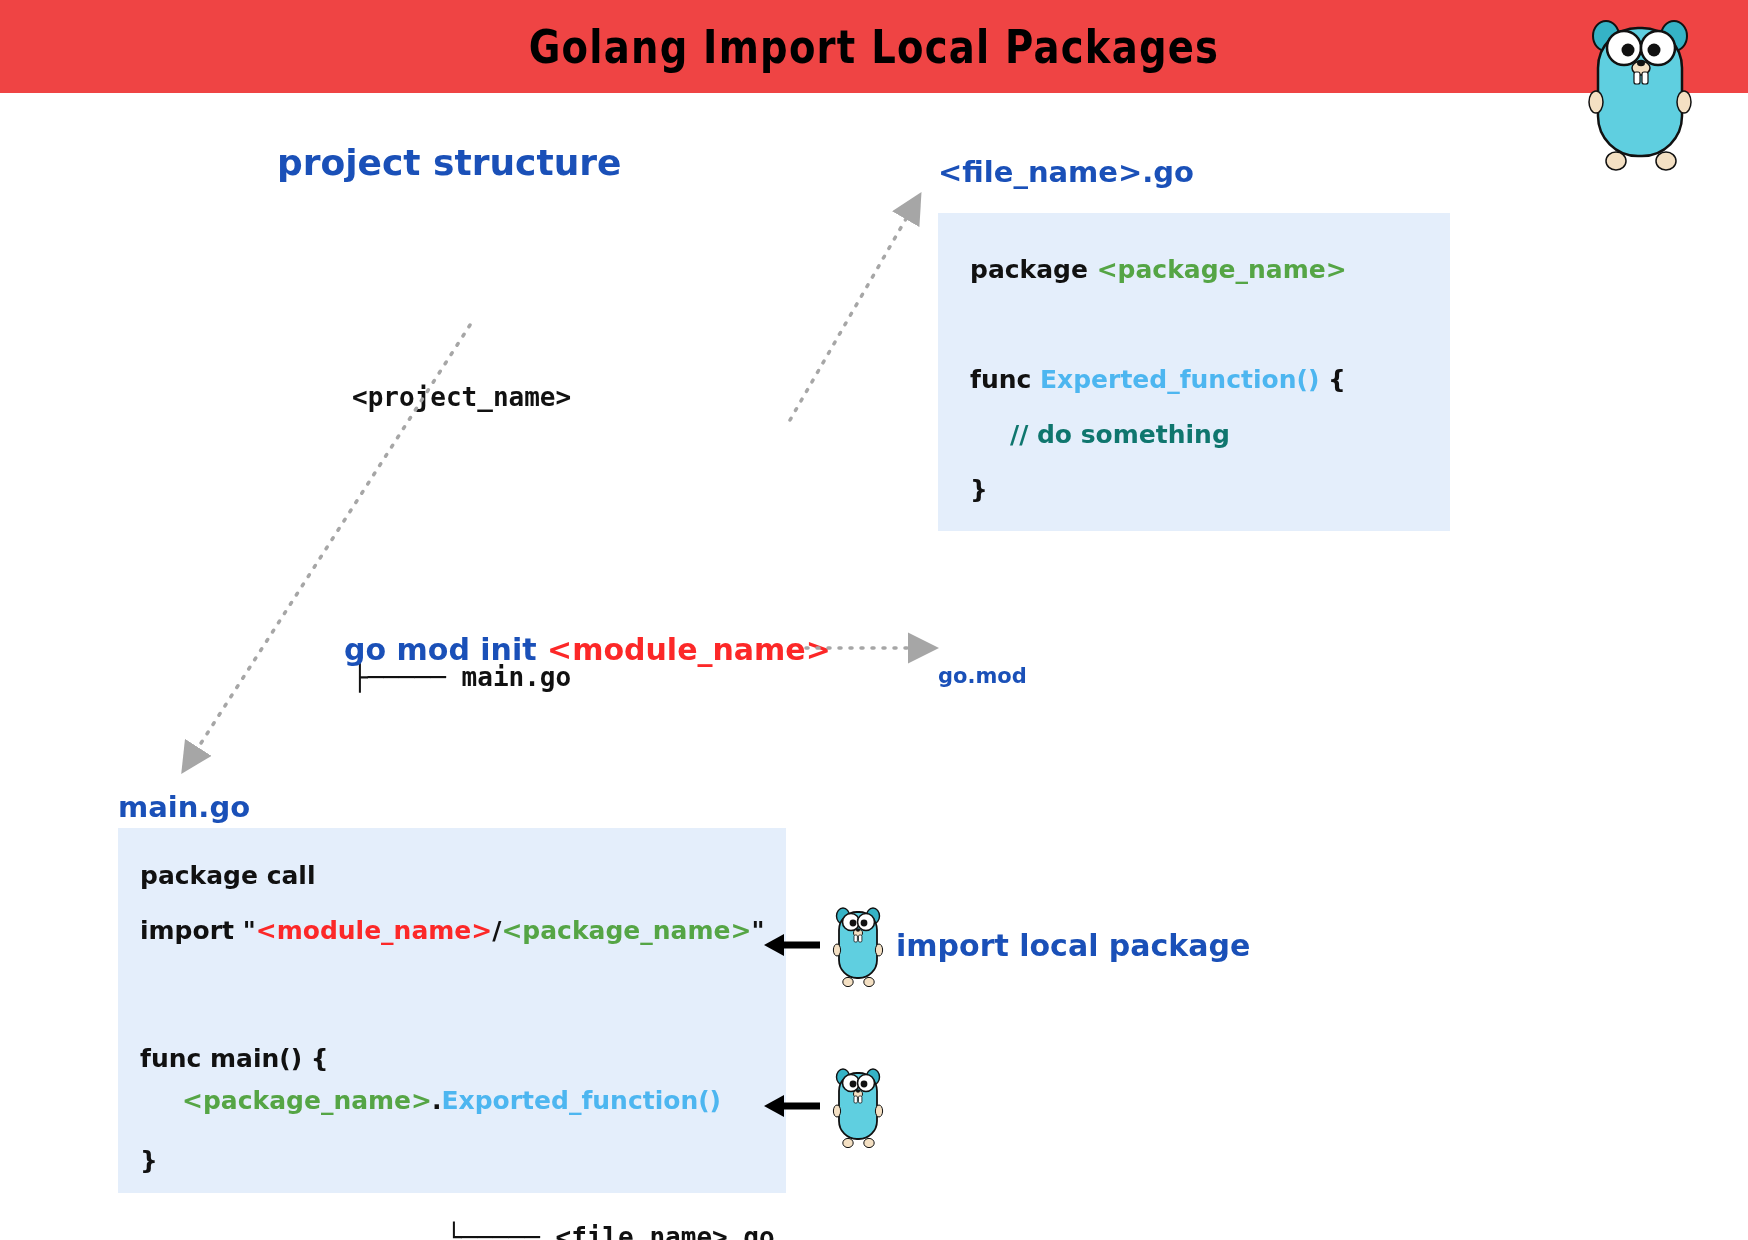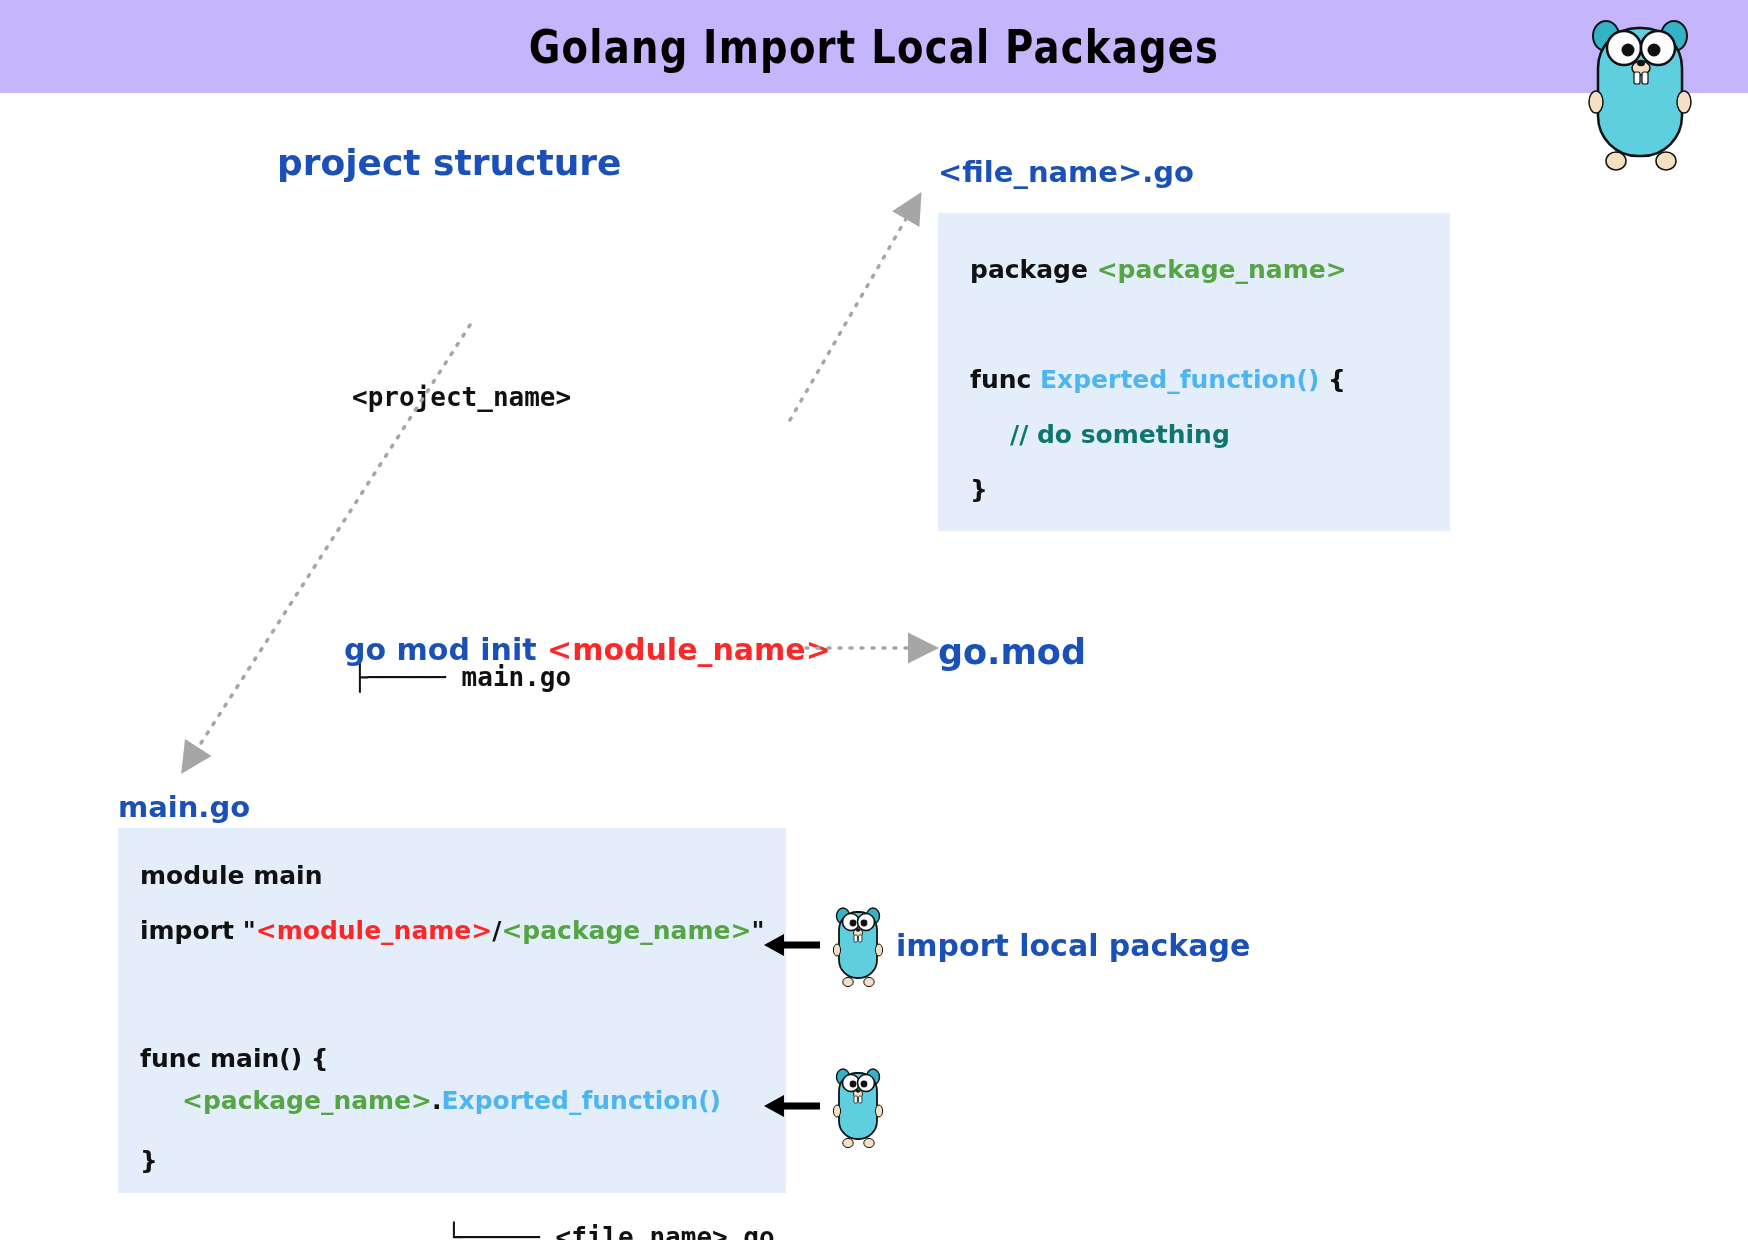--- a/index.html
+++ b/index.html
@@ -8,21 +8,21 @@
     background:#ffffff;
     font-family:"DejaVu Sans", sans-serif;
     position:relative;
     overflow:hidden;
   }
   .page{position:relative;width:1748px;height:1240px;}
 
   
   .header{
     position:absolute;left:0;top:0;width:1748px;height:93px;
-    background:#c4b5fd;
+    background:#ef4444;
   }
   .header-title{
     position:absolute;left:0;top:0;width:1748px;height:93px;
     display:flex;align-items:center;justify-content:center;
     color:#000000;
     font-family:"DejaVu Sans", sans-serif;
     font-weight:bold;
     font-size:47px;
     letter-spacing:1.5px;
     transform:scaleX(0.82);
@@ -79,21 +79,21 @@
   
   #filename-go-label{position:absolute;left:938px;top:155px;font-size:29px;}
   #filename-go-box{left:938px;top:213px;width:512px;height:318px;}
   #filename-go-box .l1{position:absolute;left:32px;top:42px;}
   #filename-go-box .l2{position:absolute;left:32px;top:152px;}
   #filename-go-box .l3{position:absolute;left:32px;top:207px;}
   #filename-go-box .l4{position:absolute;left:32px;top:262px;}
 
   
   #gomodinit-line{position:absolute;left:344px;top:632px;font-size:30px;}
-  #gomod-label{position:absolute;left:938px;top:632px;font-size:35px;}
+  #gomod-label{position:absolute;left:938px;top:664px;font-size:21px;}
   #gomod-box{left:938px;top:690px;width:512px;height:94px;}
   #gomod-box .l1{position:absolute;left:32px;top:30px;}
 
   
   #maingo-label{position:absolute;left:118px;top:790px;font-size:29px;}
   #maingo-box{left:118px;top:828px;width:668px;height:365px;}
   #maingo-box .l1{position:absolute;left:22px;top:33px;}
   #maingo-box .l2{position:absolute;left:22px;top:88px;}
   #maingo-box .l3{position:absolute;left:22px;top:216px;}
   #maingo-box .l4{position:absolute;left:22px;top:258px;}
@@ -170,21 +170,21 @@
   </div>
 
   <div id="gomodinit-line"><span class="blue-label">go mod init </span><span class="blue-label red">&lt;module_name&gt;</span></div>
 
   <div id="gomod-label" class="blue-label">go.mod</div>
 
 
   <div id="maingo-label" class="blue-label">main.go</div>
 
   <div id="maingo-box" class="codebox">
-    <div class="codeline l1"><span class="black">module main</span></div>
+    <div class="codeline l1"><span class="black">package call</span></div>
 
     <div class="codeline l2"><span class="black">import </span><span class="black">"</span><span class="red">&lt;module_name&gt;</span><span class="black">/</span><span class="green">&lt;package_name&gt;</span><span class="black">"</span></div>
 
     <div class="codeline l3"><span class="black">func main() {</span></div>
 
     <div class="codeline l4"><span class="green" style="padding-left:42px">&lt;package_name&gt;</span><span class="black">.</span><span class="ltblue">Exported_function()</span></div>
 
     <div class="codeline l5"><span class="black">}</span></div>
   </div>
 

